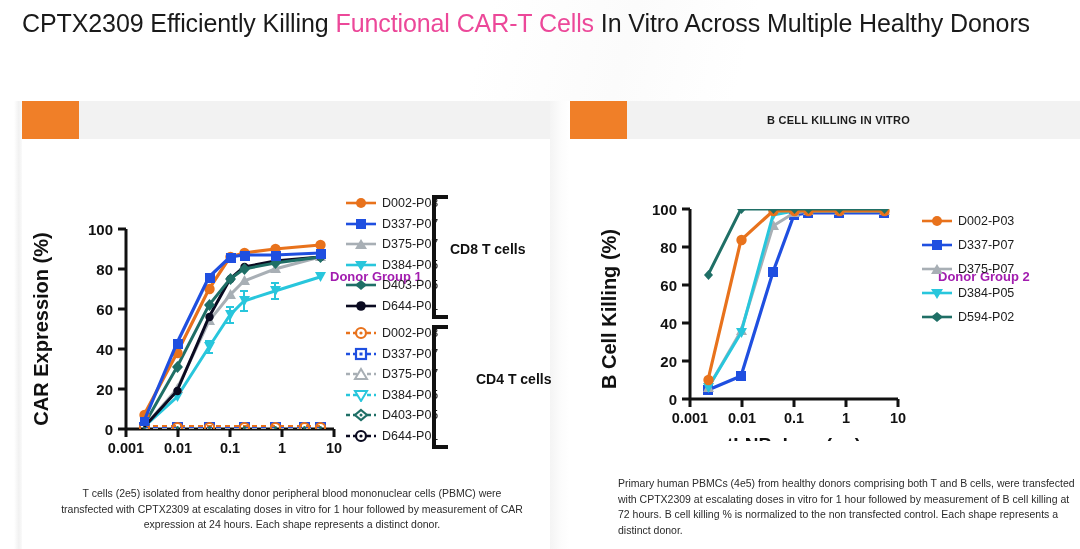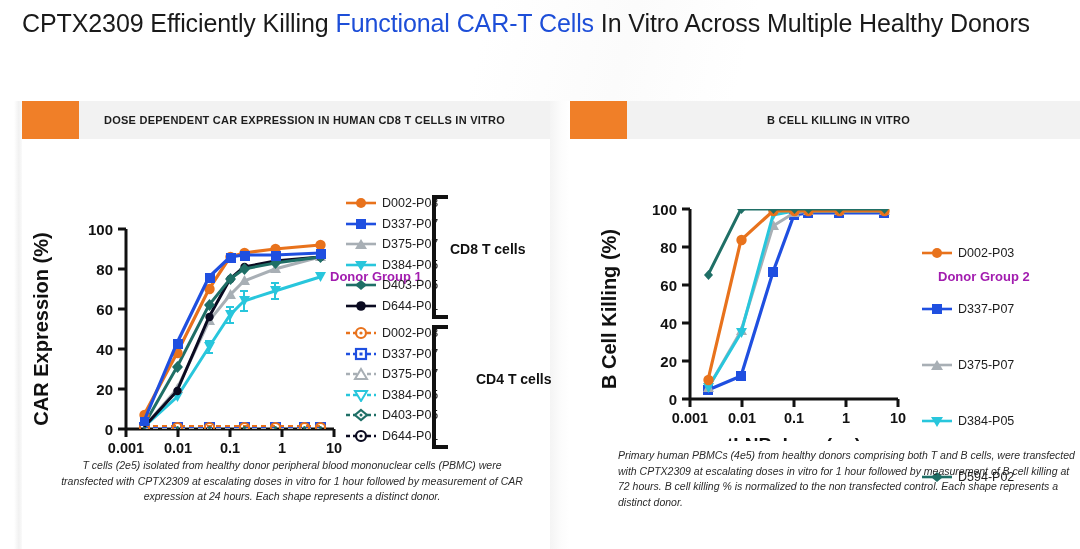--- a/index.html
+++ b/index.html
@@ -14,21 +14,21 @@
     background:linear-gradient(105deg,#ffffff 0%,#ffffff 40%,#fbfbfb 52%,#ffffff 62%,#ffffff 100%);
     pointer-events:none;
   }
 
   
   .title{
     position:absolute;left:22px;top:6px;width:1040px;
     font-size:25px;line-height:34px;color:#1a1a1a;font-weight:400;
     letter-spacing:-0.1px;
   }
-  .title .hl{color:#1d4ed8;}
+  .title .hl{color:#ec4899;}
 
   
   .panel{position:absolute;top:101px;background:#ffffff;}
   .panel-left{left:22px;width:528px;height:448px;}
   .panel-right{left:570px;width:520px;height:448px;}
   .panel-shadow-left{
     position:absolute;left:14px;top:101px;width:8px;height:448px;
     background:linear-gradient(to right,#ffffff 0%,#f1f1f1 60%,#fafafa 100%);
   }
   .panel-shadow-right{
@@ -47,42 +47,43 @@
   }
   .panel-right .panel-title{padding-right:40px;}
 
   .donor-group{
     position:absolute;font-size:13px;font-weight:bold;color:#a21caf;margin-top:20px;
   }
   .panel-left .donor-group{left:308px;top:148px;}
   .panel-right .donor-group{left:368px;top:148px;}
 
   .caption{
-    position:absolute;font-style:italic;font-size:10.5px;line-height:15.5px;
+    position:absolute;font-size:10.5px;line-height:15.5px;
     color:#2b2b2b;
+    margin-top:28px;
   }
   .panel-left .caption{left:35px;top:357px;width:470px;text-align:center;}
   .panel-right .caption{left:48px;top:347px;width:460px;}
 
   .chartwrap{position:absolute;}
   .panel-left .chartwrap{left:0;top:40px;width:528px;height:320px;}
   .panel-right .chartwrap{left:20px;top:40px;width:500px;height:300px;}
 
   svg{display:block;}
 
   
   .legend{position:absolute;}
   .legend-row{display:flex;align-items:center;height:20.5px;}
   .legend-key{width:34px;height:14px;flex:none;}
   .legend-label{font-size:12.5px;color:#1c1c1c;padding-left:4px;white-space:nowrap;}
 
   .panel-left .legend-cd8{left:322px;top:92px;}
   .panel-left .legend-cd4{left:322px;top:222px;}
   .panel-right .legend-b{left:350px;top:108px;}
-  .panel-right .legend-row{height:24px;margin-top:32px;}
+  .panel-right .legend-row{height:24px;}
 
   .bracket-label{
     position:absolute;font-size:14px;font-weight:bold;color:#111;white-space:nowrap;
   }
   .panel-left .br-cd8{left:428px;top:140px;}
   .panel-left .br-cd4{left:454px;top:270px;}
   .bracket{position:absolute;}
   .panel-left .bk-cd8{left:408px;top:93px;}
   .panel-left .bk-cd4{left:408px;top:223px;}
 </style>
@@ -95,21 +96,20 @@
   <span>CPTX2309 Efficiently Killing </span><span class="hl">Functional CAR-T Cells</span><span> In Vitro Across Multiple Healthy Donors</span>
 </div>
 
 <div class="panel-shadow-left"></div>
 <div class="panel-shadow-right"></div>
 
 <div class="panel panel-left">
 
   <div class="panel-head">
     <div class="panel-accent"></div>
-    <div class="panel-title">DOSE DEPENDENT CAR EXPRESSION IN HUMAN CD8 T CELLS IN VITRO</div>
   </div>
 
   <div class="donor-group">Donor Group 1</div>
 
   <div class="chartwrap">
     <svg width="528" height="320" viewBox="0 0 528 320">
       <defs>
         <clipPath id="clipL">
             <rect x="104" y="88" width="208" height="200"></rect>
           </clipPath>

